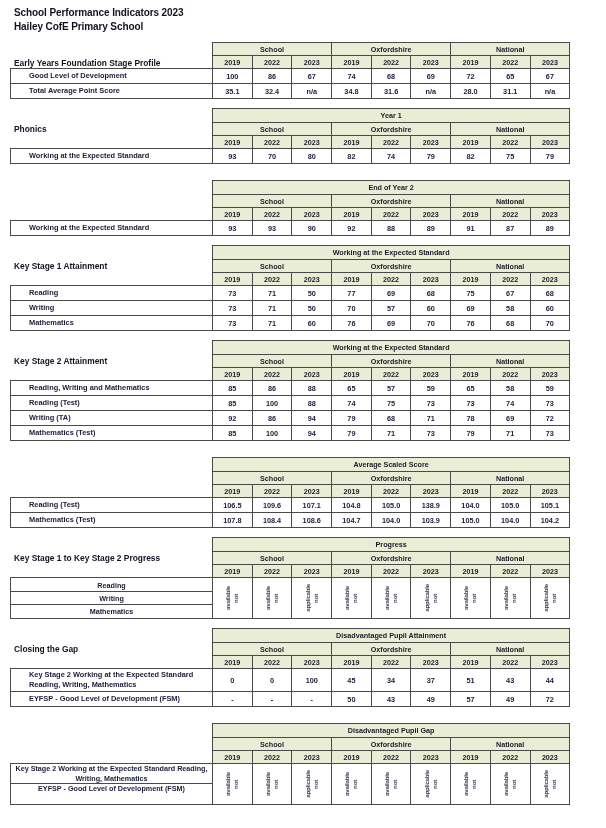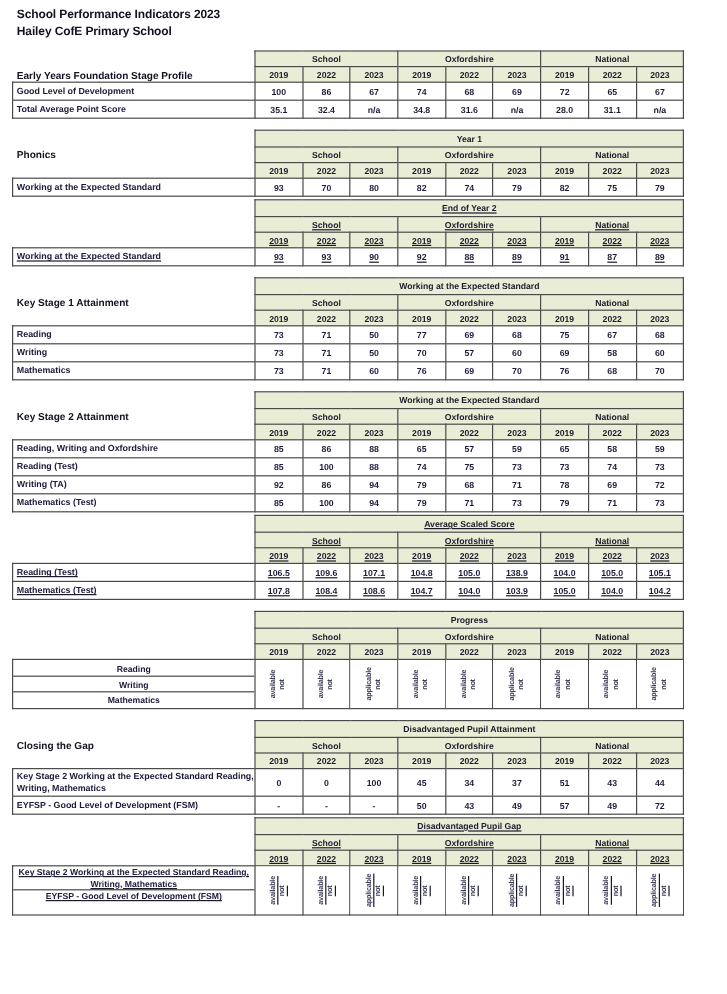--- a/index.html
+++ b/index.html
@@ -30,21 +30,21 @@
     line-height: 13.5px;
     letter-spacing: -0.1px;
     color: #121222;
   }
 
   
   .section {
     position: relative;
     margin-top: 9px;
   }
-  .section.tight { margin-top: 2px; text-decoration: underline; }
+  .section.tight { margin-top: 16px; }
 
   .sec-label {
     position: absolute;
     left: 14px;
     top: 16px;
     width: 196px;
     font-size: 8.4px;
     font-weight: bold;
     line-height: 11px;
     color: #121222;
@@ -87,21 +87,21 @@
     height: 13px;
   }
   table.grid th.hdr-grp {
     height: 12px;
   }
   table.grid th.hdr-yr {
     height: 12px;
   }
   table.grid td.rowlbl {
     text-align: left;
-    padding: 0 0 0 3px;
+    padding: 0 0 0 18px;
     font-weight: bold;
     font-size: 7.4px;
     line-height: 9.2px;
     color: #1b1b3a;
     height: 14px;
   }
   table.grid td.rowlbl.two {
     line-height: 9.6px;
     height: 22px;
   }
@@ -435,21 +435,21 @@
               <th class="hdr hdr-yr">2022</th>
               <th class="hdr hdr-yr">2023</th>
               <th class="hdr hdr-yr">2019</th>
               <th class="hdr hdr-yr">2022</th>
               <th class="hdr hdr-yr">2023</th>
               <th class="hdr hdr-yr">2019</th>
               <th class="hdr hdr-yr">2022</th>
               <th class="hdr hdr-yr">2023</th>
             </tr>
             <tr>
-              <td class="rowlbl">Reading, Writing and Oxfordshire</td>
+              <td class="rowlbl">Reading, Writing and Mathematics</td>
               <td class="val">85</td>
               <td class="val">86</td>
               <td class="val">88</td>
               <td class="val">65</td>
               <td class="val">57</td>
               <td class="val">59</td>
               <td class="val">65</td>
               <td class="val">58</td>
               <td class="val">59</td>
             </tr>
@@ -550,20 +550,21 @@
               <td class="val">104.0</td>
               <td class="val">103.9</td>
               <td class="val">105.0</td>
               <td class="val">104.0</td>
               <td class="val">104.2</td>
             </tr>
           </tbody>
         </table>
       </div>
       <div class="section">
+        <div class="sec-label">Key Stage 1 to Key Stage 2 Progress</div>
         <table class="grid">
           <colgroup>
             <col class="lbl">
             <col class="dat">
             <col class="dat">
             <col class="dat">
             <col class="dat">
             <col class="dat">
             <col class="dat">
             <col class="dat">

